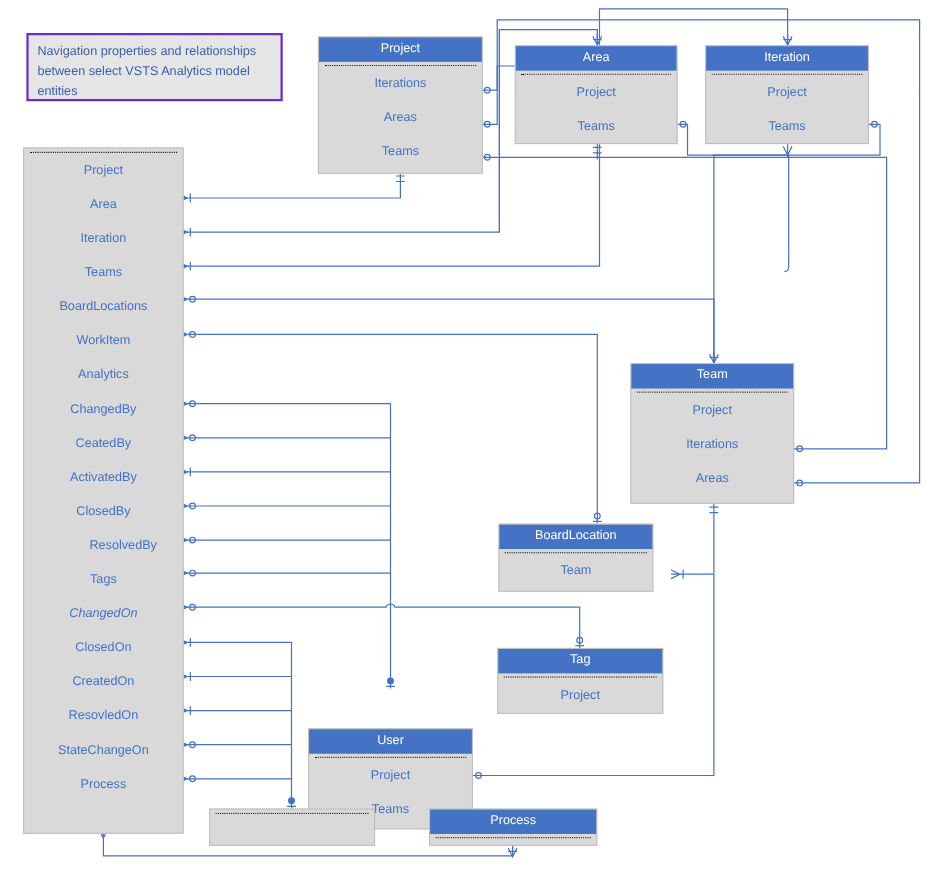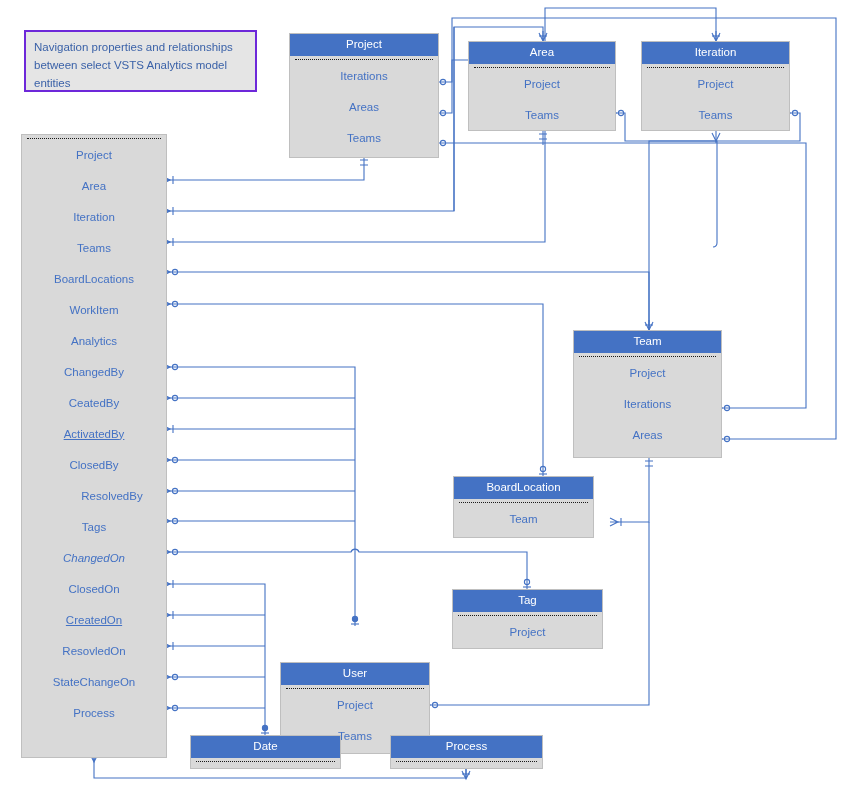--- a/index.html
+++ b/index.html
@@ -319,27 +319,27 @@
     <div class="entity-body">
       <div class="entity-field" style="height:31px;">Project</div>
       <div class="entity-field" style="height:31px;">Area</div>
       <div class="entity-field" style="height:31px;">Iteration</div>
       <div class="entity-field" style="height:31px;">Teams</div>
       <div class="entity-field" style="height:31px;">BoardLocations</div>
       <div class="entity-field" style="height:31px;">WorkItem</div>
       <div class="entity-field" style="height:31px;">Analytics</div>
       <div class="entity-field" style="height:31px;">ChangedBy</div>
       <div class="entity-field" style="height:31px;">CeatedBy</div>
-      <div class="entity-field" style="height:31px;text-decoration:underline;">ActivatedBy</div>
+      <div class="entity-field" style="height:31px;">ActivatedBy</div>
       <div class="entity-field" style="height:31px;">ClosedBy</div>
       <div class="entity-field" style="height:31px;padding-left:36px;">ResolvedBy</div>
       <div class="entity-field" style="height:31px;">Tags</div>
       <div class="entity-field" style="height:31px;font-style:italic;">ChangedOn</div>
       <div class="entity-field" style="height:31px;">ClosedOn</div>
-      <div class="entity-field" style="height:31px;text-decoration:underline;">CreatedOn</div>
+      <div class="entity-field" style="height:31px;">CreatedOn</div>
       <div class="entity-field" style="height:31px;">ResovledOn</div>
       <div class="entity-field" style="height:31px;">StateChangeOn</div>
       <div class="entity-field" style="height:31px;">Process</div>
     </div>
   </div>
 
   <div class="entity" style="left:289px; top:33px; width:150px; height:125px;">
     <div class="entity-header">Project</div>
     <div class="entity-sep"></div>
     <div class="entity-body">
@@ -396,21 +396,20 @@
   <div class="entity" style="left:280px; top:626px; width:150px; height:92px;margin-top:36px;">
     <div class="entity-header">User</div>
     <div class="entity-sep"></div>
     <div class="entity-body">
       <div class="entity-field" style="height:31px;">Project</div>
       <div class="entity-field" style="height:31px;">Teams</div>
     </div>
   </div>
 
   <div class="entity" style="left:190px; top:735px; width:151px; height:34px;">
-    <div class="entity-header">Date</div>
     <div class="entity-sep"></div>
     <div class="entity-body"></div>
   </div>
 
   <div class="entity" style="left:390px; top:735px; width:153px; height:34px;">
     <div class="entity-header">Process</div>
     <div class="entity-sep"></div>
     <div class="entity-body"></div>
   </div>
 

